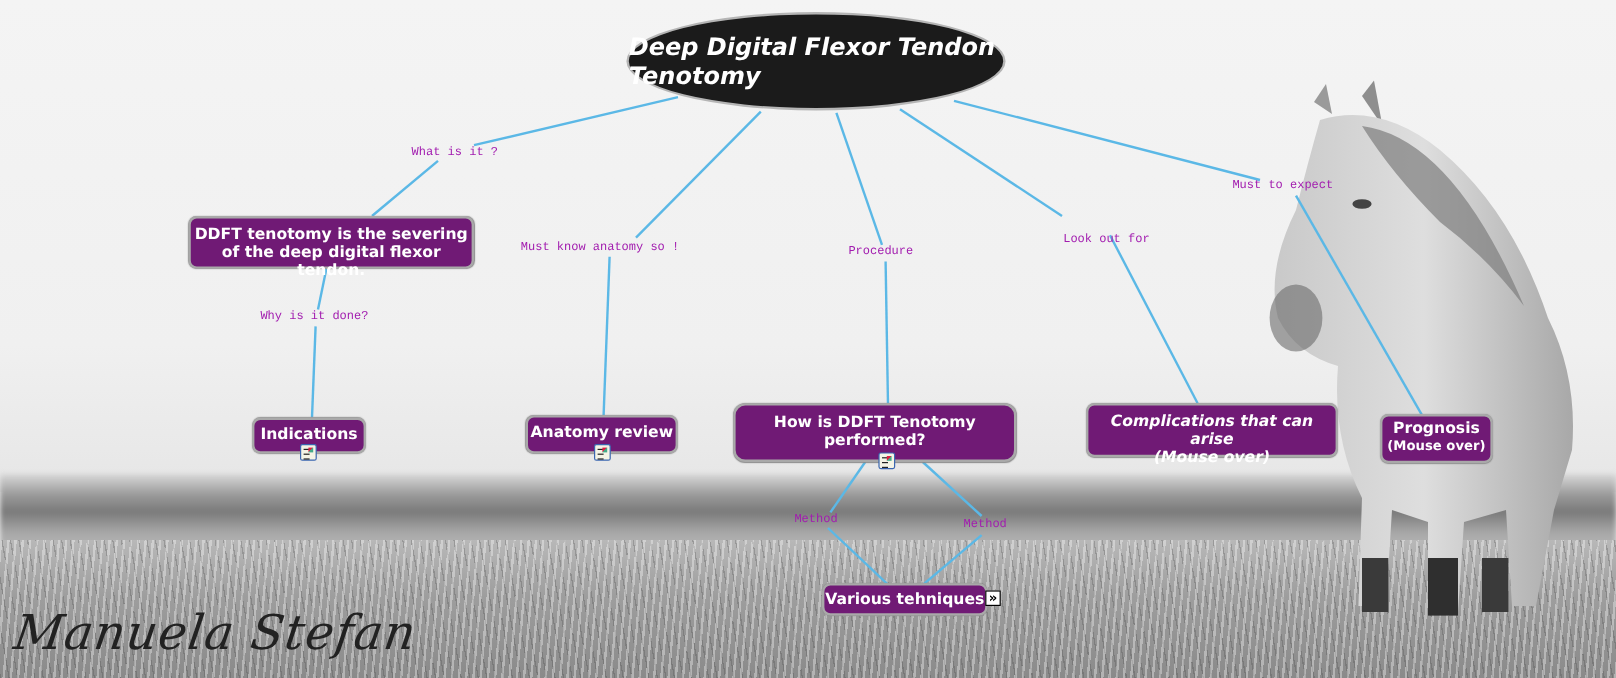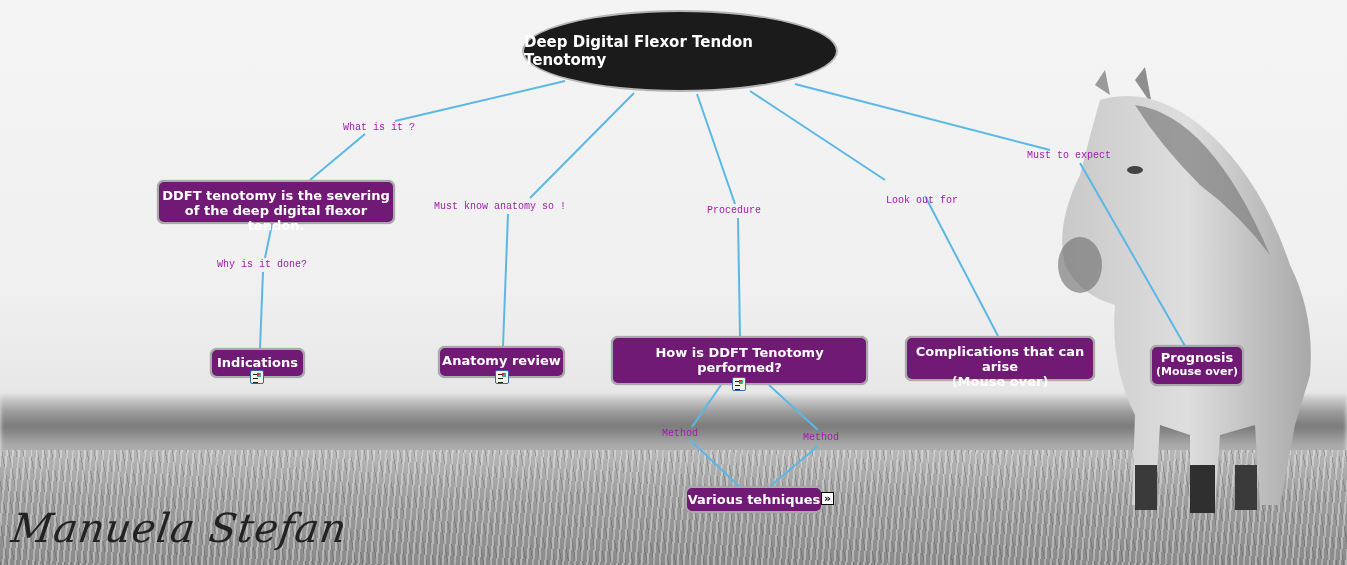--- a/index.html
+++ b/index.html
@@ -16,21 +16,21 @@
            repeating-linear-gradient(95deg, rgba(255,255,255,.35) 0 2px, rgba(0,0,0,0) 2px 6px),
            repeating-linear-gradient(80deg, rgba(60,60,60,.25) 0 1px, rgba(0,0,0,0) 1px 7px),
            linear-gradient(180deg,#b8b8b8 0%,#9e9e9e 40%,#8a8a8a 100%); }
   .horse { position:absolute; left:1040px; top:65px; width:280px; height:500px; }
   svg.links { position:absolute; left:0; top:0; width:1347px; height:565px; }
   .node { position:absolute; background:#701a75; color:#fff; border:2px solid #a9a9a9;
           border-radius:7px; font-weight:bold; text-align:center; box-sizing:border-box;
           font-size:13px; line-height:15px; box-shadow:0 0 1px #888; }
   .root { position:absolute; left:522px; top:10px; width:316px; height:82px; border-radius:50%;
           background:#1b1b1b; border:2px solid #b5b5b5; color:#fff; font-weight:bold;
-          font-size:15px; display:flex; align-items:center; justify-content:center; box-sizing:border-box; }
+          font-size:20px; display:flex; align-items:center; justify-content:center; box-sizing:border-box;font-style:italic; }
   .lbl { position:absolute; font-size:10px; color:#a21caf; white-space:nowrap; line-height:14px;font-family:Liberation Mono, monospace; }
   .res-icon { position:absolute; width:14px; height:14px; background:#f4f4e6; border:1px solid #3a66b0;
               border-radius:2px; box-sizing:border-box; }
   .res-icon::before { content:""; position:absolute; left:2px; top:3px; width:5px; height:7px;
               border-top:1px solid #222; border-bottom:1px solid #222;
               background:linear-gradient(#222,#222) 0 3px/5px 1px no-repeat; }
   .res-icon::after { content:""; position:absolute; right:2px; top:2px; width:4px; height:4px;
               background:linear-gradient(135deg,#d24 0 50%,#4a8 50%); }
   .more-icon { position:absolute; width:13px; height:13px; background:#fff; border:1px solid #000;
                font-size:11px; line-height:11px; font-weight:bold; text-align:center; color:#000; box-sizing:border-box; }
@@ -105,31 +105,31 @@
 <div class="node" style="left:210px;top:348px;width:95px;height:30px;padding-top:5px;">
   <span>Indications</span>
 </div>
 <div class="res-icon" style="left:250px;top:370px;"></div>
 
 <div class="node" style="left:438px;top:346px;width:127px;height:32px;padding-top:5px;">
   <span>Anatomy review</span>
 </div>
 <div class="res-icon" style="left:495px;top:370px;"></div>
 
-<div class="node" style="left:611px;top:336px;width:257px;height:49px;padding-top:7px;">
+<div class="node" style="left:611px;top:336px;width:236px;height:49px;padding-top:7px;border-radius:10px;">
   <span>How is DDFT Tenotomy performed?</span>
 </div>
 <div class="res-icon" style="left:732px;top:377px;"></div>
 
 <div class="node" style="left:685px;top:486px;width:138px;height:27px;padding-top:4px;">
   <span>Various tehniques</span>
 </div>
 <div class="more-icon" style="left:821px;top:492px;">»</div>
 
-<div class="node" style="left:905px;top:336px;width:190px;height:45px;padding-top:6px;">
+<div class="node" style="left:905px;top:336px;width:210px;height:45px;padding-top:6px;font-style:italic;">
   <div>Complications that can arise</div>
   <div>(Mouse over)</div>
 </div>
 
 <div class="node" style="left:1150px;top:345px;width:94px;height:41px;padding-top:3px;">
   <div>Prognosis</div>
   <div style="font-size:11px;line-height:13px;">(Mouse over)</div>
 </div>
 
 <div class="sig">Manuela Stefan</div>

